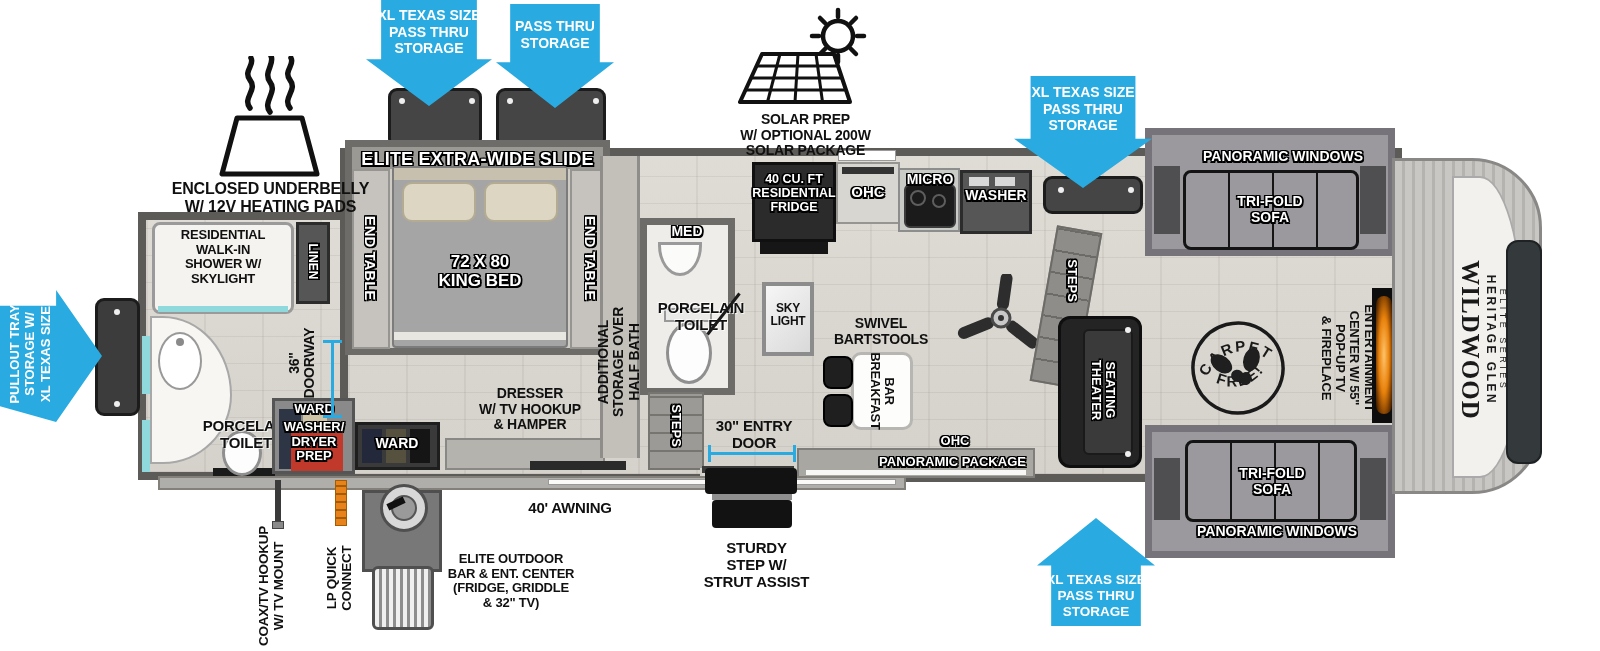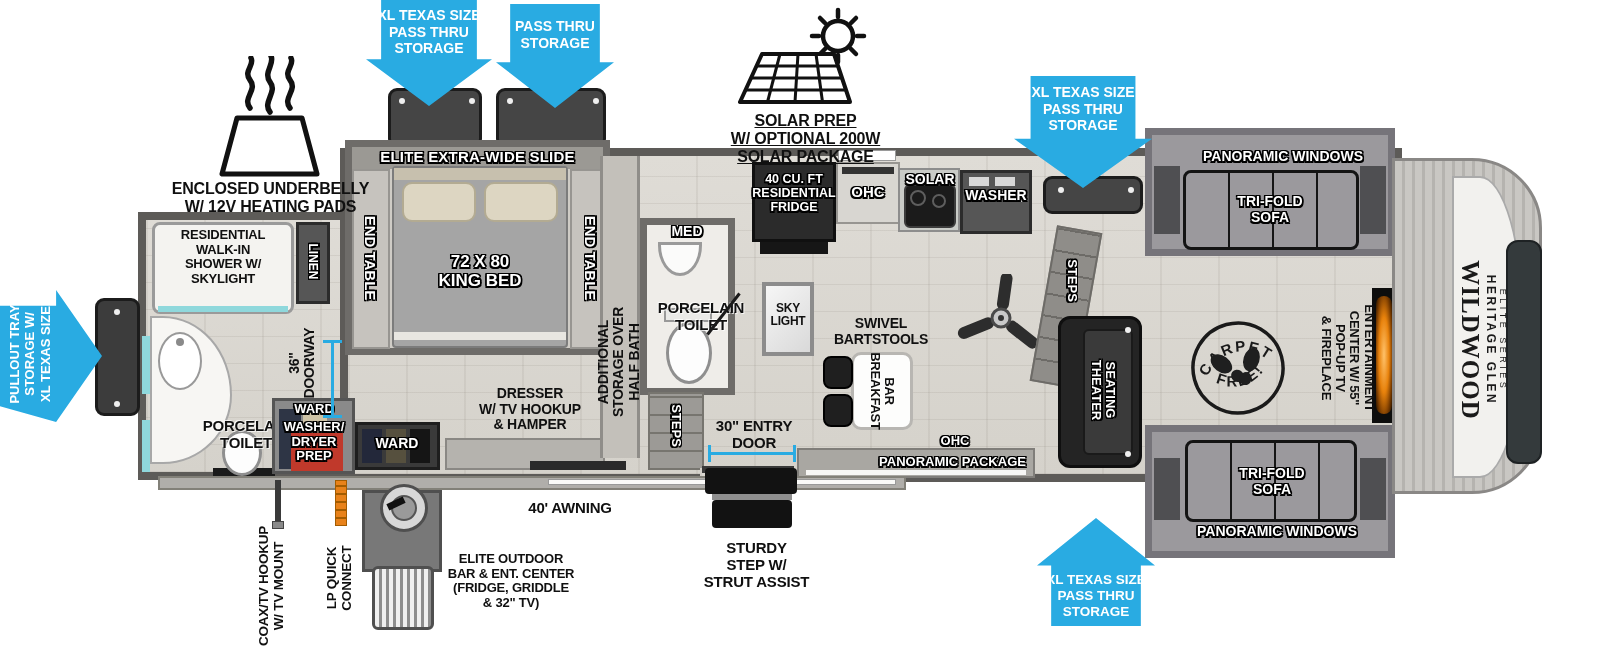--- a/index.html
+++ b/index.html
@@ -84,21 +84,21 @@
   <span class="dot" style="left:8px;top:7px;"></span>
     <span class="dot" style="left:78px;top:7px;"></span>
 </div>
 <div class="abs door" style="left:496px;top:88px;width:110px;height:60px;">
   <span class="dot" style="left:8px;top:7px;"></span>
     <span class="dot" style="left:94px;top:7px;"></span>
 </div>
 
 <div class="abs slidebox" style="left:345px;top:140px;width:265px;height:215px;"></div>
 <div class="abs" style="left:352px;top:147px;width:251px;height:22px;background:#9b9994;"></div>
-<div class="abs wlbl" style="left:352px;top:149px;width:251px;font-size:15px;letter-spacing:0.2px;">ELITE EXTRA-WIDE SLIDE</div>
+<div class="abs wlbl" style="left:352px;top:149px;width:251px;font-size:18px;letter-spacing:0.2px;">ELITE EXTRA-WIDE SLIDE</div>
 
 <div class="abs" style="left:352px;top:169px;width:38px;height:180px;background:#c6c3be;border:2px solid #979591;"></div>
 <div class="abs" style="left:570px;top:169px;width:38px;height:180px;background:#c6c3be;border:2px solid #979591;"></div>
 <div class="abs vwrap wlbl" style="left:285px;top:248px;width:170px;height:20px;font-size:15px;transform:rotate(90deg);">
     <span>END TABLE</span>
   </div>
 <div class="abs vwrap wlbl" style="left:505px;top:248px;width:170px;height:20px;font-size:15px;transform:rotate(90deg);">
     <span>END TABLE</span>
   </div>
 
@@ -164,21 +164,21 @@
 
 <div class="abs" style="left:836px;top:162px;width:64px;height:62px;background:#d8d6d1;border:2px solid #979591;"></div>
 <div class="abs" style="left:842px;top:167px;width:52px;height:7px;background:#333;"></div>
 <div class="abs wlbl" style="left:836px;top:184px;width:64px;font-size:15px;">OHC</div>
 
 <div class="abs" style="left:898px;top:168px;width:62px;height:64px;background:#c9cbc7;border:2px solid #8d8d8d;">
   <div class="abs" style="left:4px;top:14px;width:52px;height:44px;background:#1b1b1b;border-radius:6px;border:2px solid #3c3c3c;"></div>
   <div class="abs" style="left:10px;top:20px;width:16px;height:16px;border:2px solid #5e5e5e;border-radius:50%;"></div>
   <div class="abs" style="left:32px;top:24px;width:14px;height:14px;border:2px solid #5e5e5e;border-radius:50%;"></div>
 </div>
-<div class="abs wlbl" style="left:896px;top:172px;width:68px;font-size:14px;">SOLAR</div>
+<div class="abs wlbl" style="left:896px;top:172px;width:68px;font-size:14px;">MICRO</div>
 
 <div class="abs cab" style="left:960px;top:170px;width:72px;height:64px;">
   <div class="abs" style="left:6px;top:4px;width:20px;height:9px;background:#d8d8d8;"></div>
   <div class="abs" style="left:32px;top:4px;width:20px;height:9px;background:#d8d8d8;"></div>
   <div class="abs" style="left:10px;top:18px;width:10px;height:6px;background:#a8a8a8;"></div>
   <div class="abs" style="left:30px;top:18px;width:10px;height:6px;background:#a8a8a8;"></div>
   <div class="abs" style="left:44px;top:22px;width:18px;height:7px;background:#cfcfcf;"></div>
 </div>
 <div class="abs wlbl" style="left:958px;top:188px;width:76px;font-size:14px;">WASHER</div>
 
@@ -341,21 +341,21 @@
   <polygon points="8,96 118,96 102,48 30,48" fill="#fff" stroke="#111" stroke-width="4" stroke-linejoin="round"></polygon>
   <g stroke="#111" stroke-width="3">
     <line x1="48" y1="48" x2="35.5" y2="96"></line>
       <line x1="66" y1="48" x2="63" y2="96"></line>
       <line x1="84" y1="48" x2="90.5" y2="96"></line>
     <line x1="24.5" y1="60" x2="106" y2="60"></line>
       <line x1="19" y1="72" x2="110" y2="72"></line>
       <line x1="13.5" y1="84" x2="114" y2="84"></line>
   </g>
 </svg>
-<div class="abs lbl pre" style="left:718px;top:112px;width:175px;font-size:16px;text-decoration:underline;">SOLAR PREP
+<div class="abs lbl pre" style="left:718px;top:112px;width:175px;font-size:14px;">SOLAR PREP
 W/ OPTIONAL 200W
 SOLAR PACKAGE</div>
 
 <div class="abs arrow adown" style="left:366px;top:0;width:126px;height:106px;">
   <span class="pre" style="padding-top:7px;font-size:14px;">XL TEXAS SIZE
 PASS THRU
 STORAGE</span>
 </div>
 <div class="abs arrow adown" style="left:496px;top:4px;width:118px;height:104px;">
   <span class="pre" style="padding-top:14px;font-size:14px;">PASS THRU

